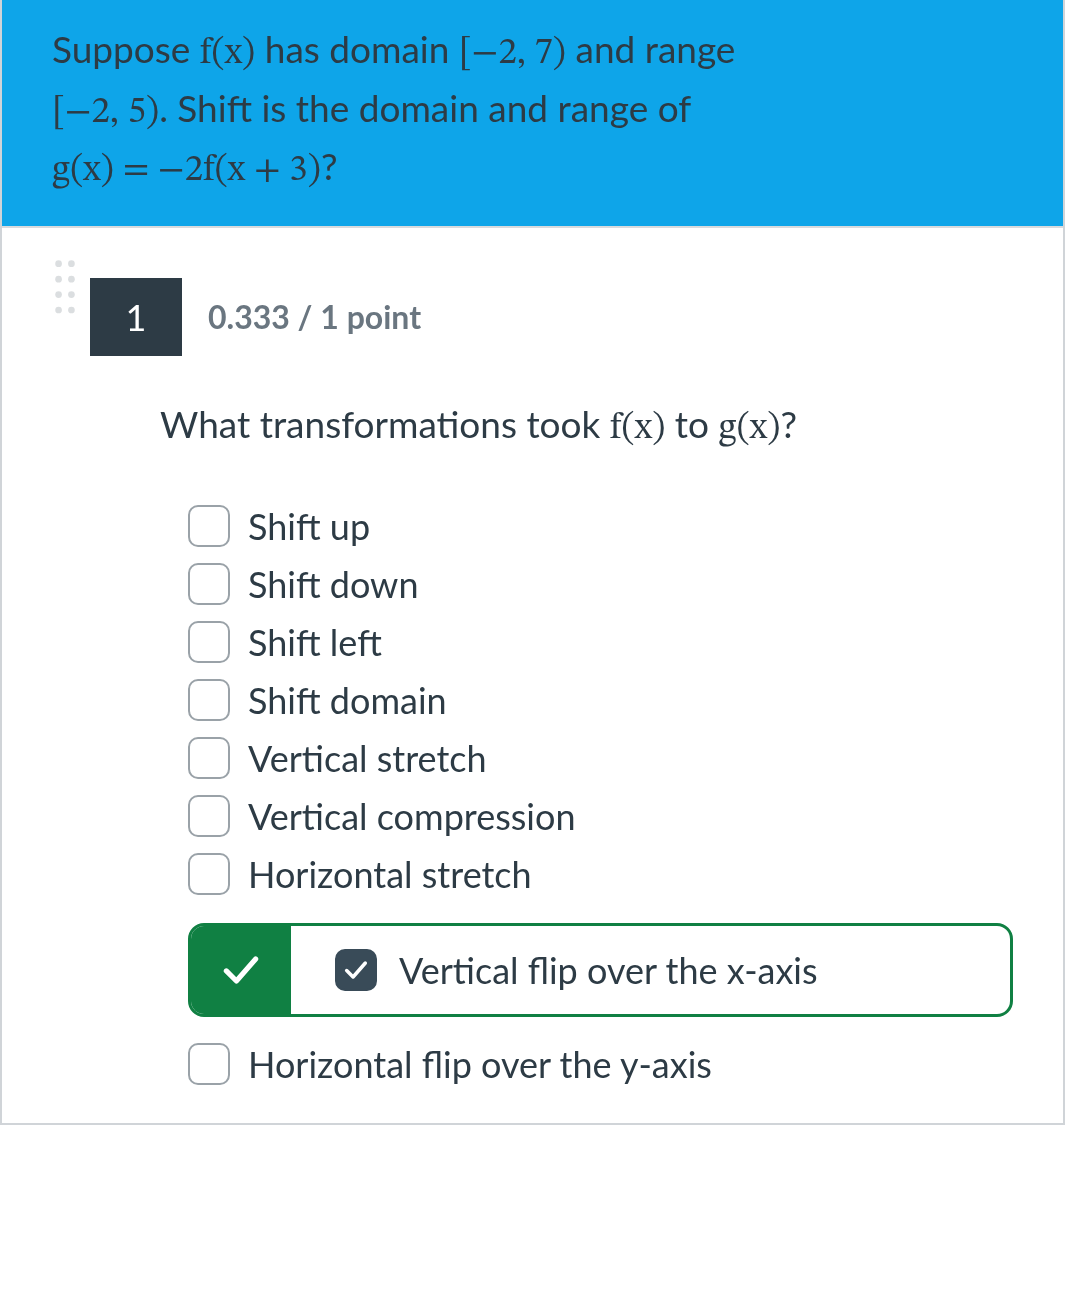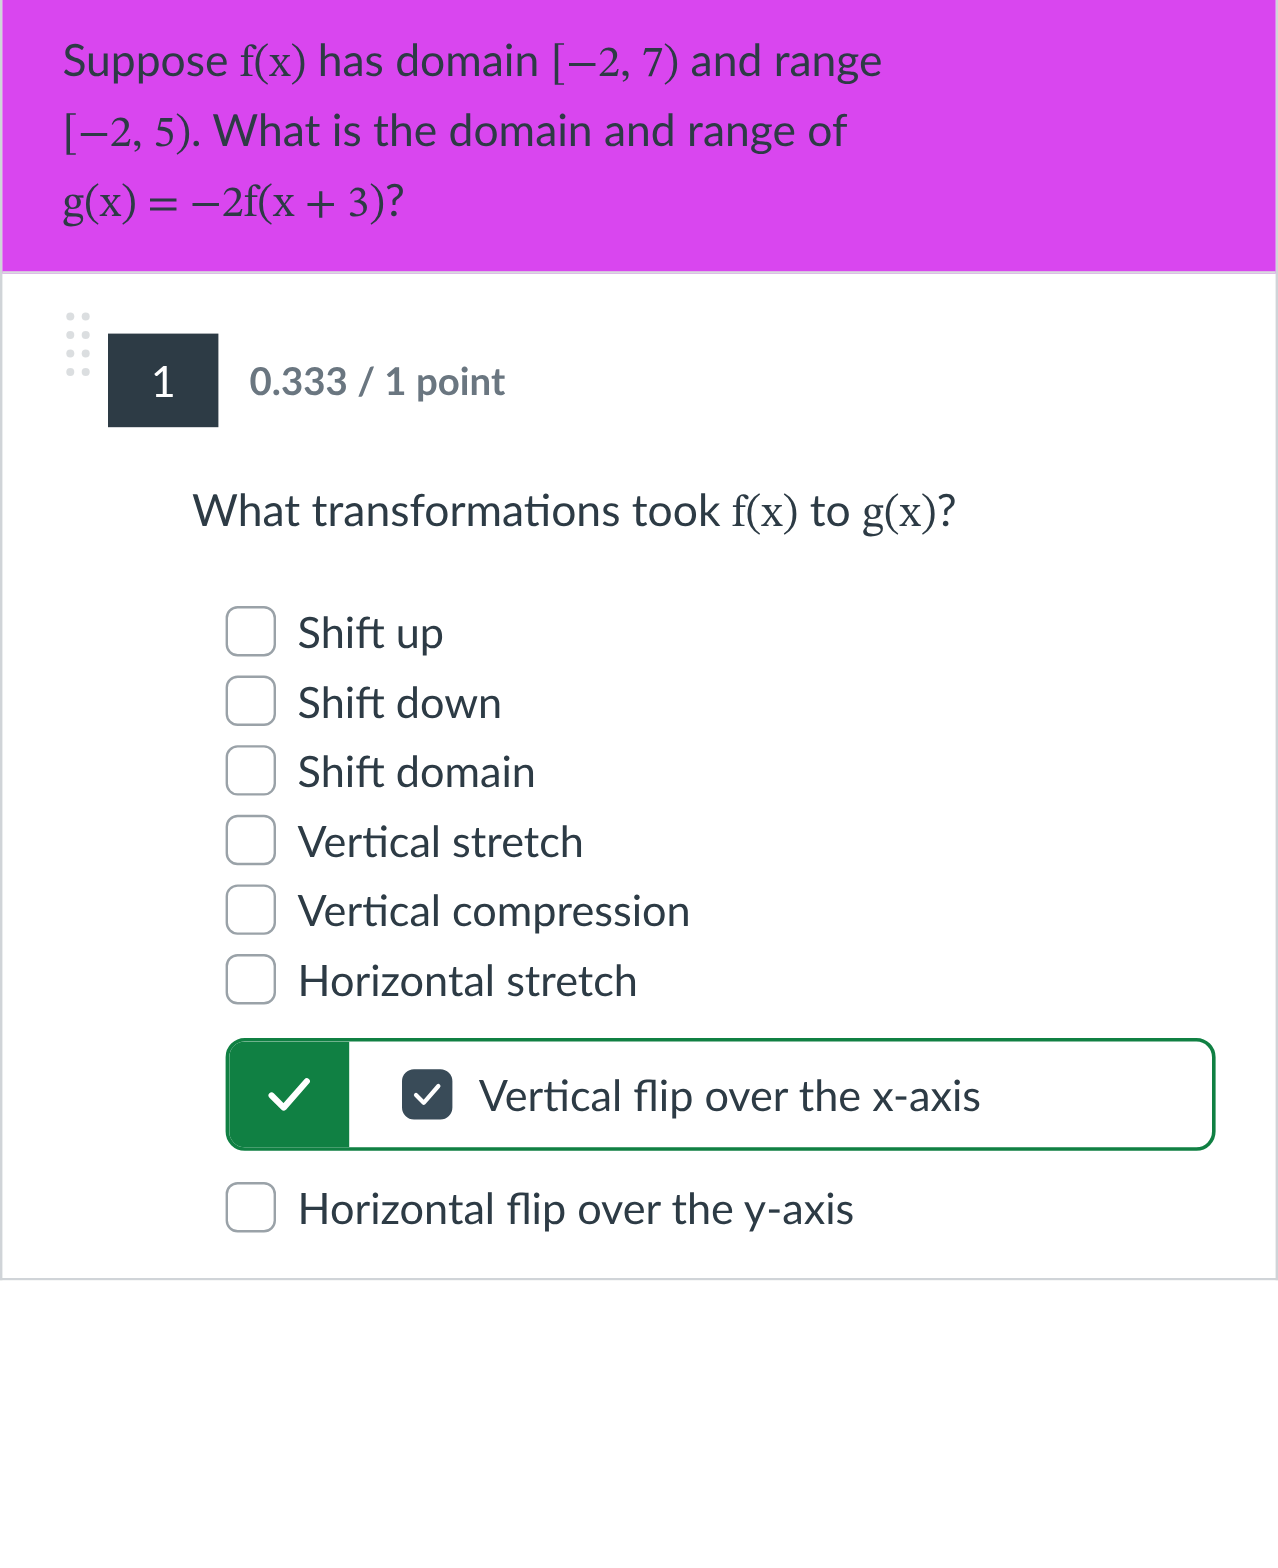--- a/index.html
+++ b/index.html
@@ -26,21 +26,21 @@
     height: 100%;
     background: #fff;
     border-left: 2px solid #c7cbcf;
   }
   .context {
     padding: 22px 50px 28px 50px;
     font-size: 37px;
     line-height: 1.45;
     color: #2d3b45;
     border-bottom: 2px solid #d8dbde;
-    background: #d946ef;
+    background: #0ea5e9;
   }
   .context .math {
     font-family: "STIX Two Math","Cambria Math","Latin Modern Math","Times New Roman",serif;
   }
   .qwrap {
     padding: 50px 50px 30px 50px;
   }
   .drag-handle {
     position: absolute;
     left: 50px;
@@ -142,21 +142,21 @@
     color: #2d3b45;
     flex: 1;
   }
 </style>
 </head>
 <body>
 
 <div class="page">
 
   <div class="context">
-    <span>Suppose </span><span class="math">f(x)</span><span> has domain </span><span class="math">[−2, 7)</span><span> and range </span><br><span class="math">[−2, 5)</span><span>. What is the domain and range of </span><br><span class="math">g(x) = −2f(x + 3)</span><span>?</span>
+    <span>Suppose </span><span class="math">f(x)</span><span> has domain </span><span class="math">[−2, 7)</span><span> and range </span><br><span class="math">[−2, 5)</span><span>. Shift is the domain and range of </span><br><span class="math">g(x) = −2f(x + 3)</span><span>?</span>
   </div>
 
   <div class="drag-handle">
     <svg viewBox="0 0 20 56">
       <g fill="#9aa2a8">
         <circle cx="5" cy="6" r="2.6"></circle>
           <circle cx="15" cy="6" r="2.6"></circle>
         <circle cx="5" cy="18" r="2.6"></circle>
           <circle cx="15" cy="18" r="2.6"></circle>
         <circle cx="5" cy="30" r="2.6"></circle>
@@ -186,20 +186,24 @@
         <div class="opt">
           <span class="cb"></span>
           <span>Shift up</span>
         </div>
         <div class="opt">
           <span class="cb"></span>
           <span>Shift down</span>
         </div>
         <div class="opt">
           <span class="cb"></span>
+          <span>Shift left</span>
+        </div>
+        <div class="opt">
+          <span class="cb"></span>
           <span>Shift domain</span>
         </div>
         <div class="opt">
           <span class="cb"></span>
           <span>Vertical stretch</span>
         </div>
         <div class="opt">
           <span class="cb"></span>
           <span>Vertical compression</span>
         </div>

